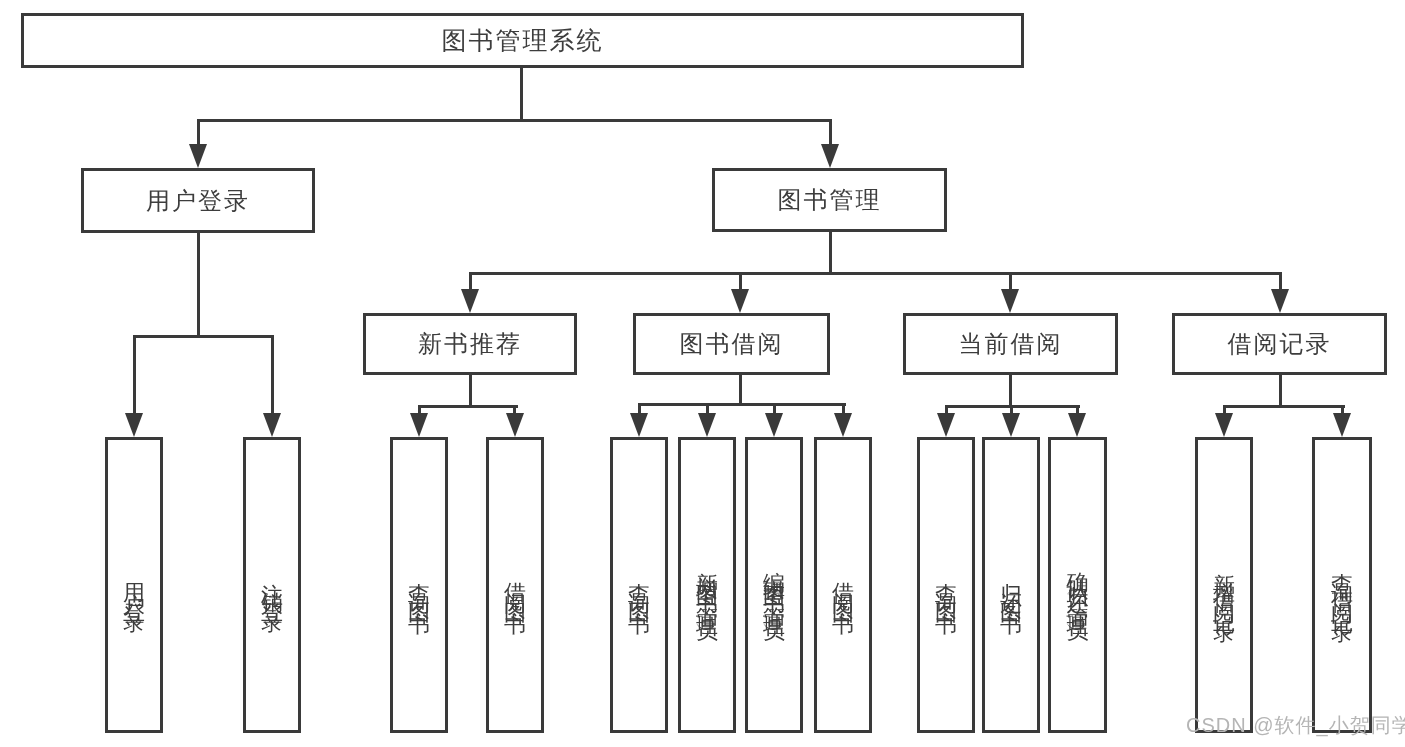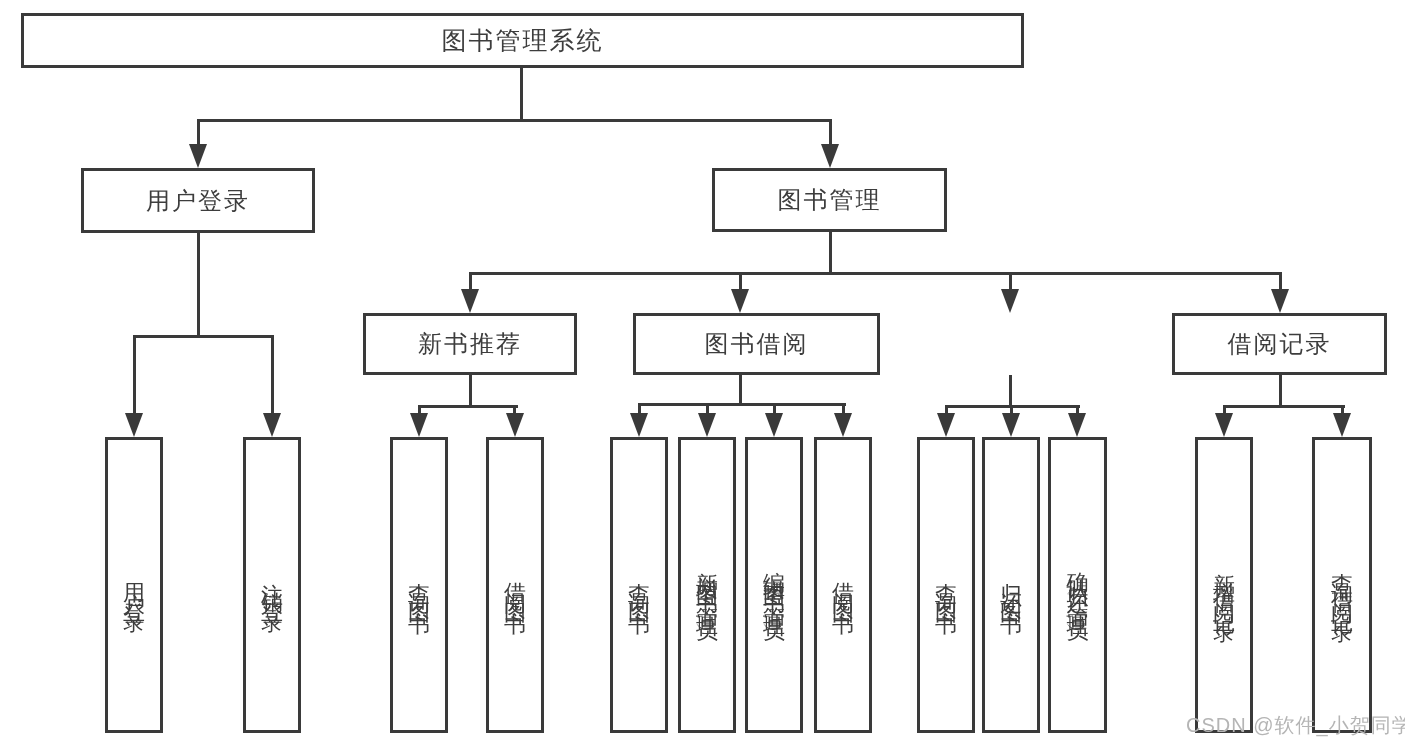--- a/index.html
+++ b/index.html
@@ -45,22 +45,25 @@
   <div class="node h-node" style="left:81px; top:168px; width:234px; height:65px;">
     <span>用户登录</span>
   </div>
   <div class="node h-node" style="left:363px; top:313px; width:214px; height:62px;">
     <span>新书推荐</span>
   </div>
 
   <div class="node h-node" style="left:712px; top:168px; width:235px; height:64px;">
     <span>图书管理</span>
   </div>
-  <div class="node h-node" style="left:633px; top:313px; width:247px; height:62px;">
+  <div class="node h-node" style="left:633px; top:313px; width:197px; height:62px;">
     <span>图书借阅</span>
+  </div>
+  <div class="node h-node" style="left:903px; top:313px; width:215px; height:62px;">
+    <span>当前借阅</span>
   </div>
   <div class="node h-node" style="left:1172px; top:313px; width:215px; height:62px;">
     <span>借阅记录</span>
   </div>
 
   <div class="node v-node" style="left:105px; top:437px; width:58px; height:296px;">
     <span>用户登录</span>
   </div>
   <div class="node v-node" style="left:243px; top:437px; width:58px; height:296px;">
     <span>注销登录</span>

